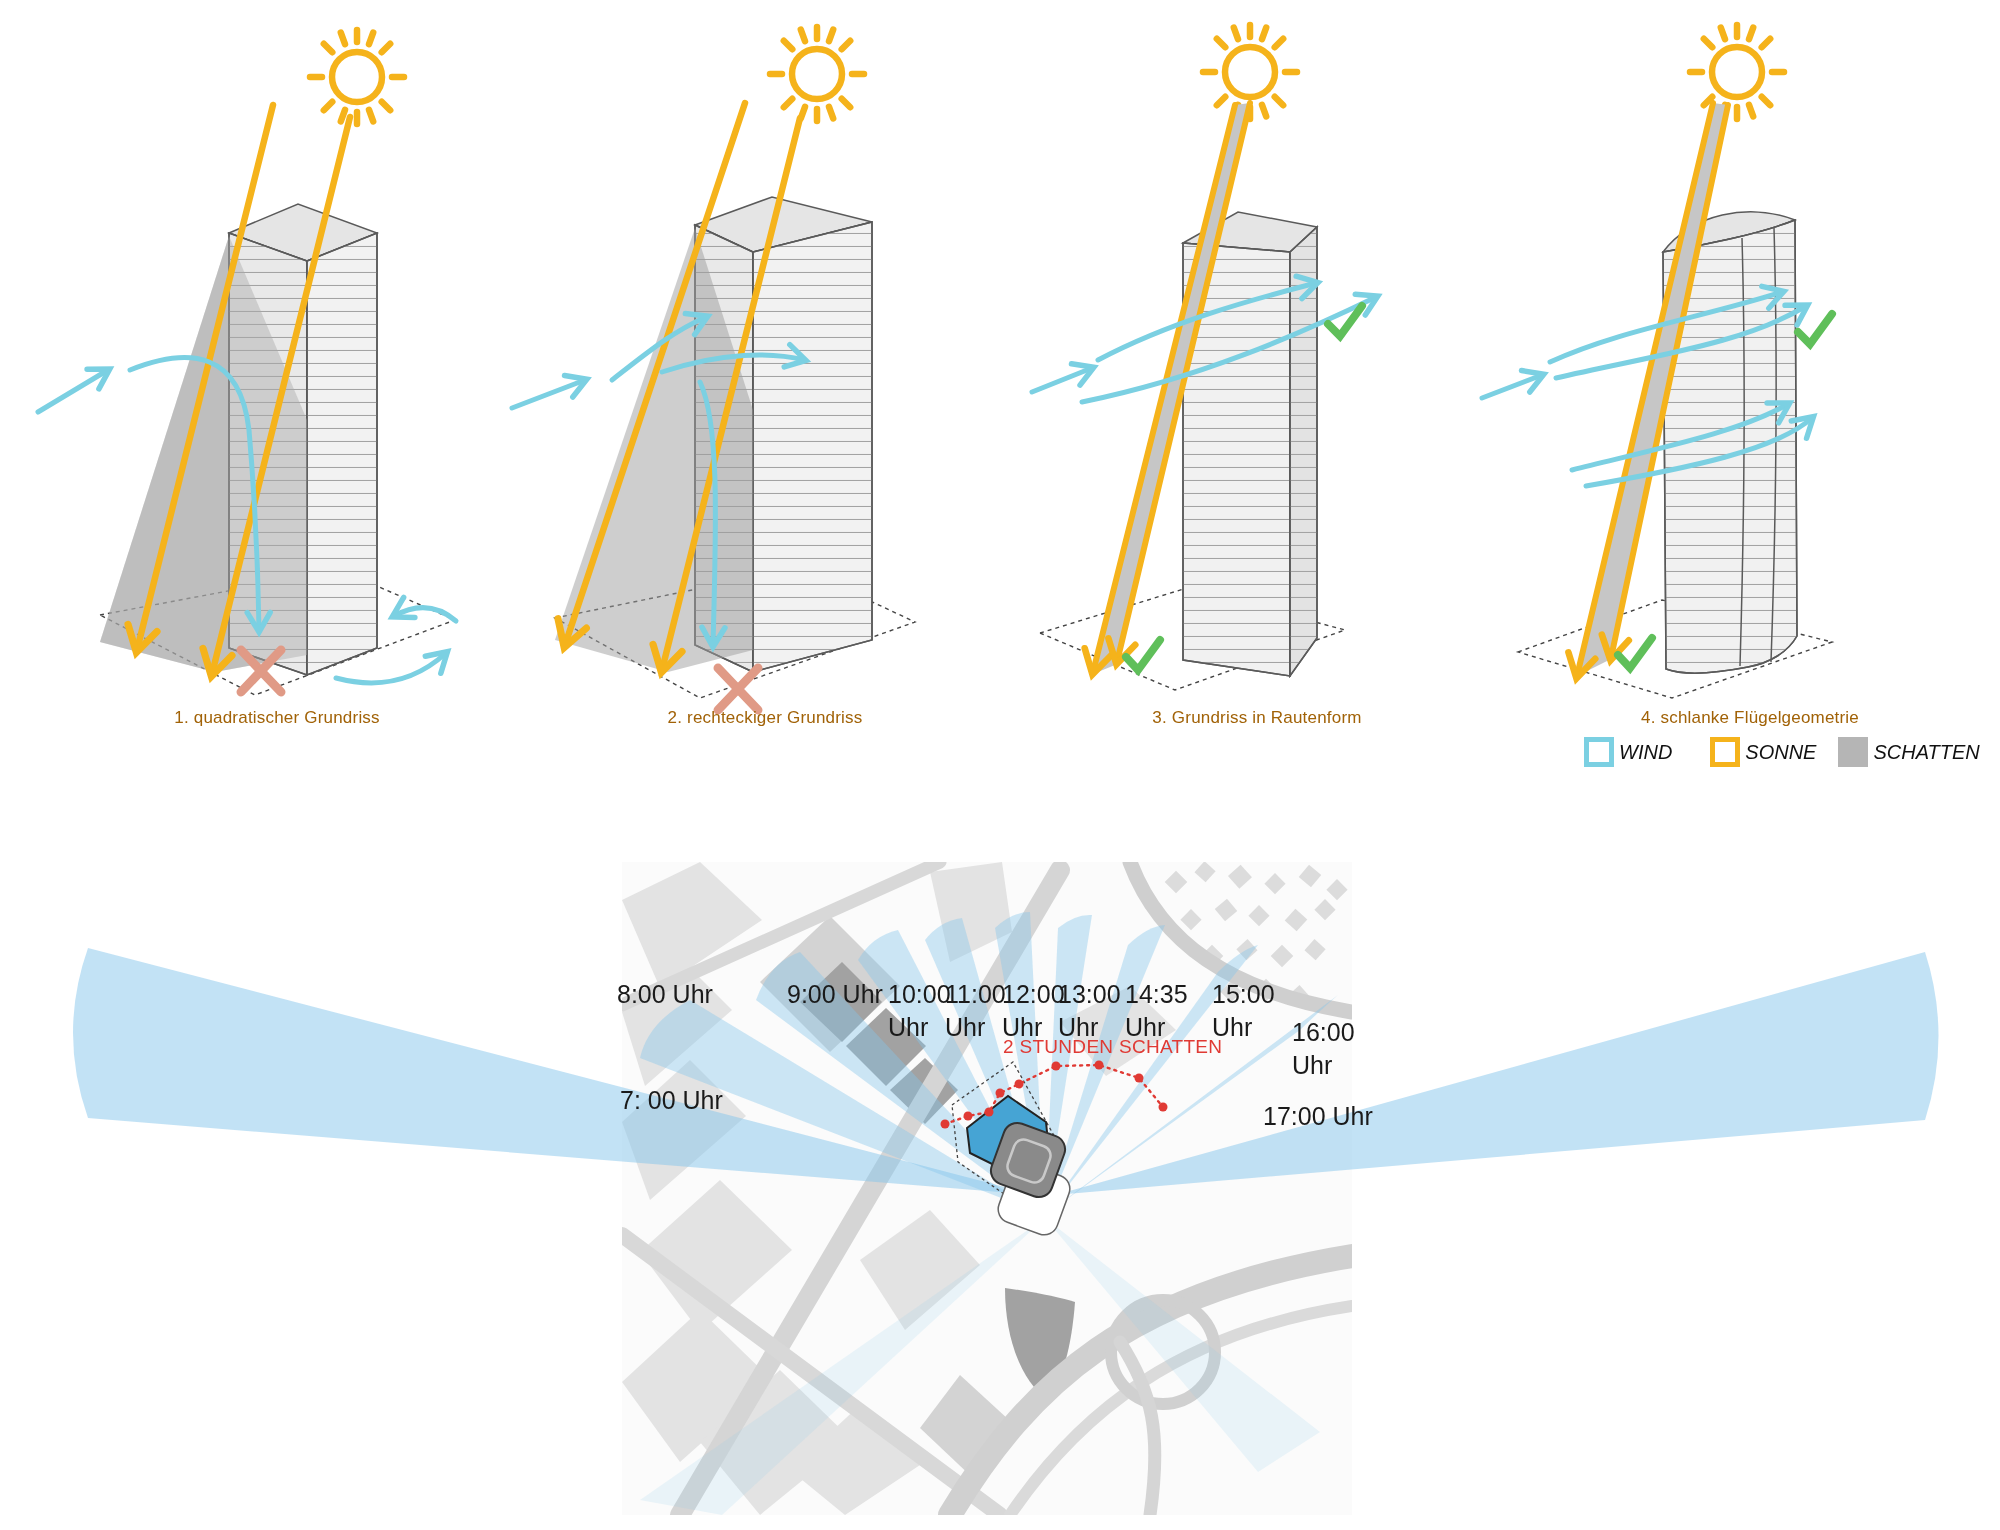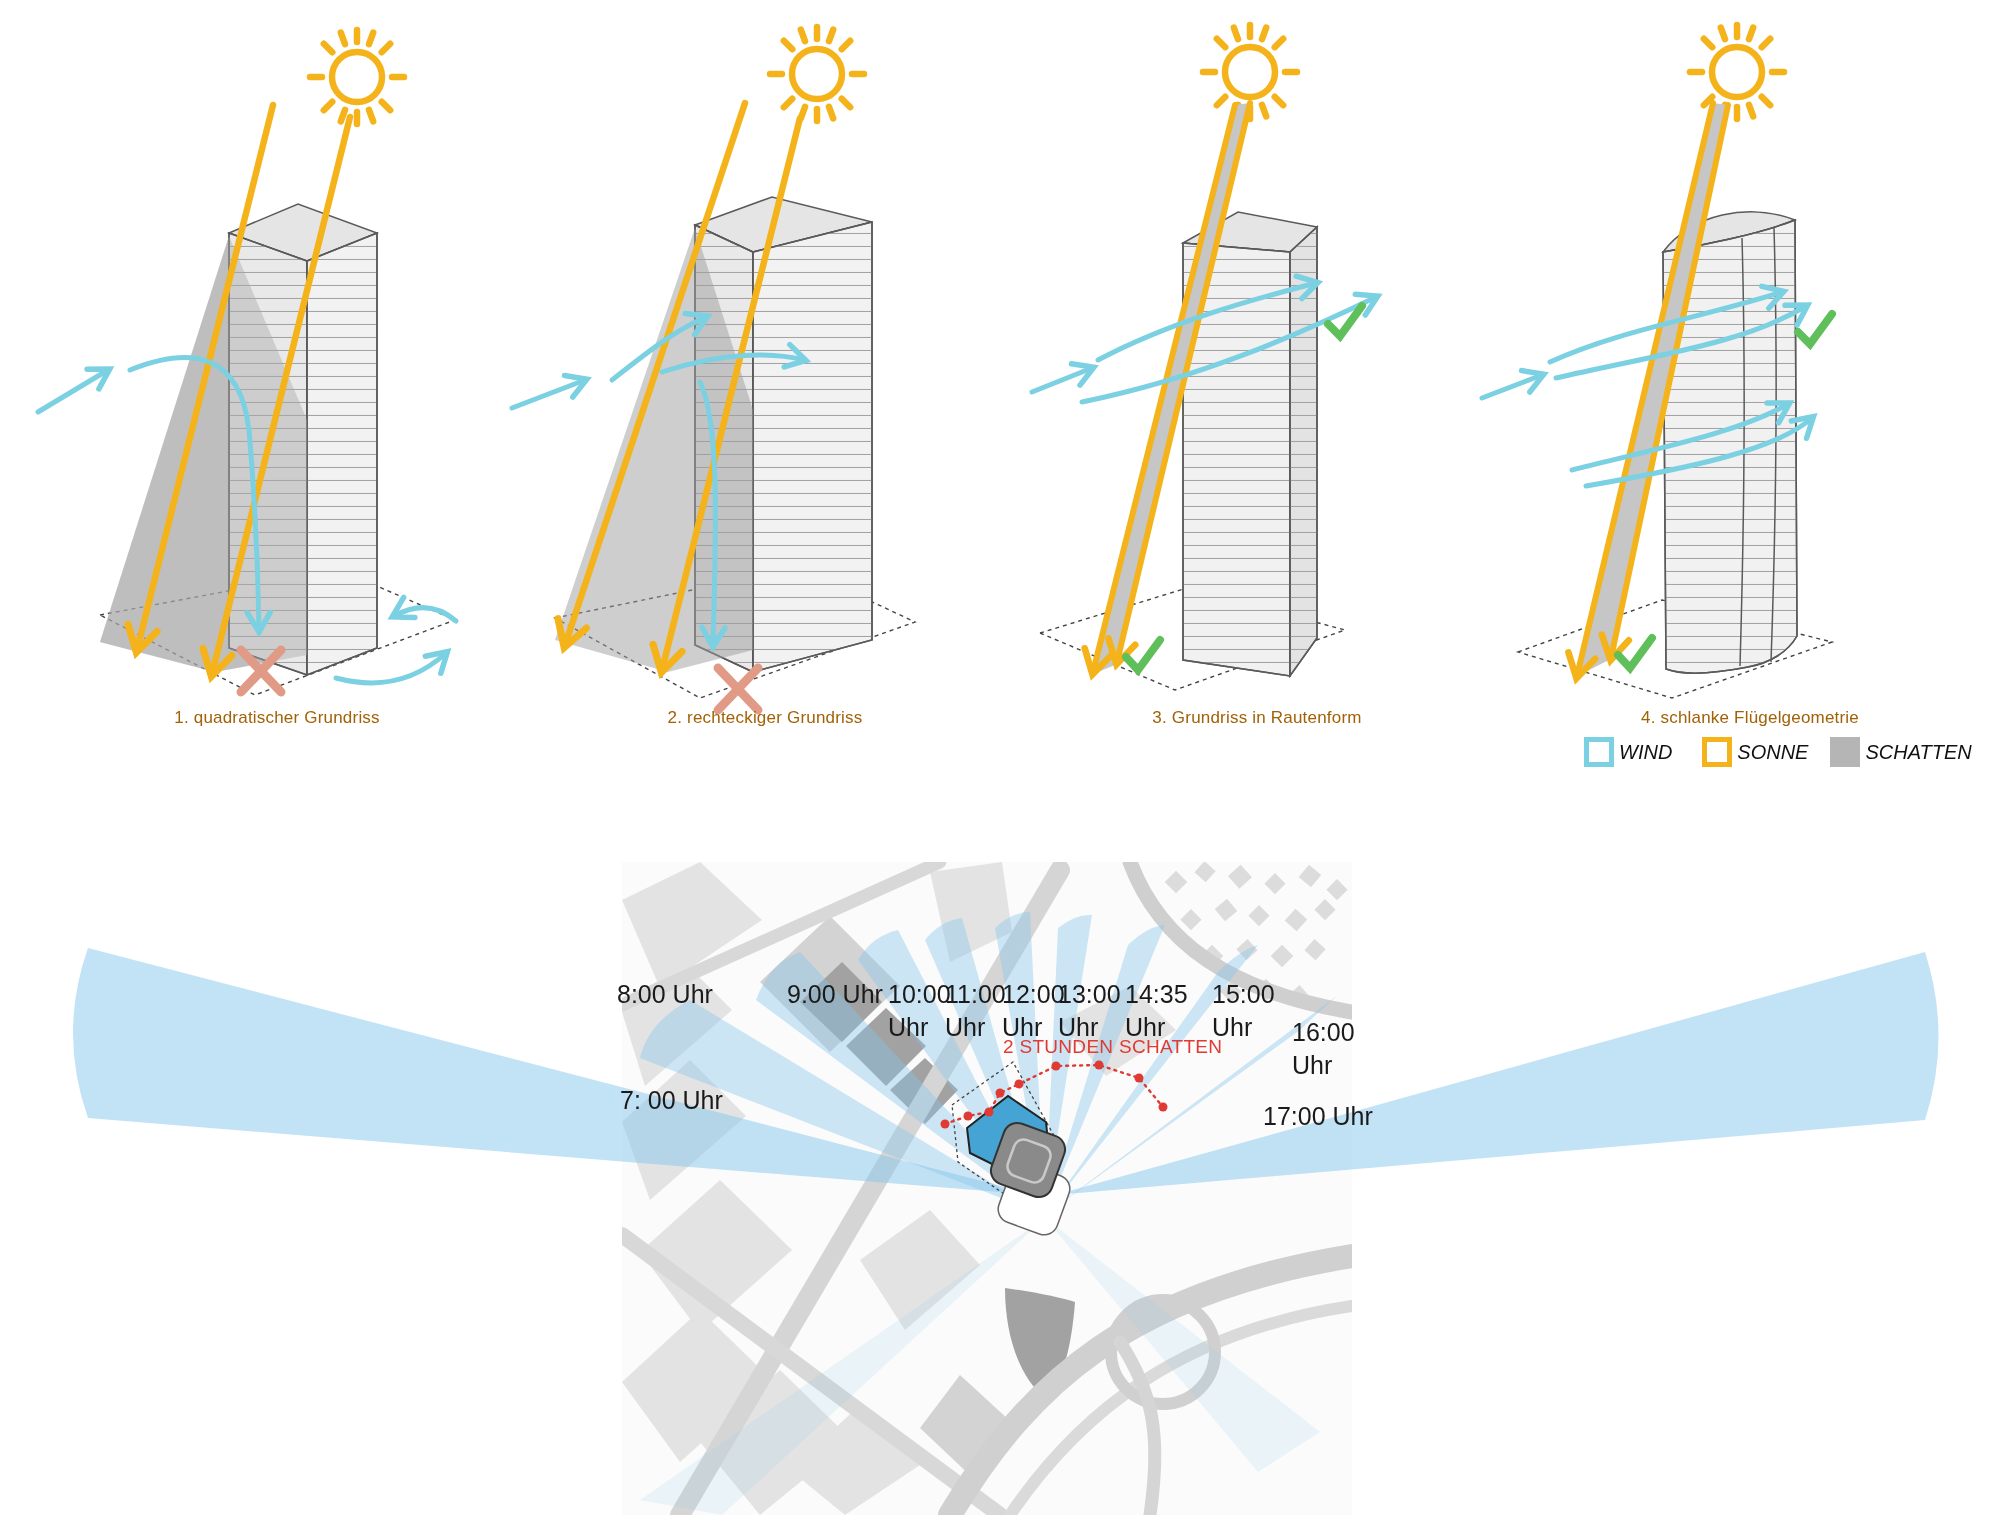--- a/index.html
+++ b/index.html
@@ -12,21 +12,21 @@
   .caption{
     position:absolute;top:708px;transform:translateX(-50%);
     font-size:17px;color:#a16207;white-space:nowrap;letter-spacing:.2px;
   }
   #legend{
     position:absolute;left:1584px;top:737px;display:flex;align-items:center;gap:8px;font-style:italic;
   }
   .legend-item{display:flex;align-items:center;}
   .legend-box{width:30px;height:30px;box-sizing:border-box;margin-right:5px;}
   .legend-label{font-size:20px;color:#111;}
-  .legend-item + .legend-item{margin-left:22px;}
+  .legend-item + .legend-item{margin-left:30px;}
   .legend-item:last-child{margin-left:14px;}
   .time-label{
     position:absolute;font-size:25px;line-height:1.3;color:#1a1a1a;
     white-space:pre-line;
   }
   #shadow-caption{
     position:absolute;left:987px;top:1036px;font-size:19px;letter-spacing:.3px;
     white-space:nowrap;
     margin-left:16px;
   }

